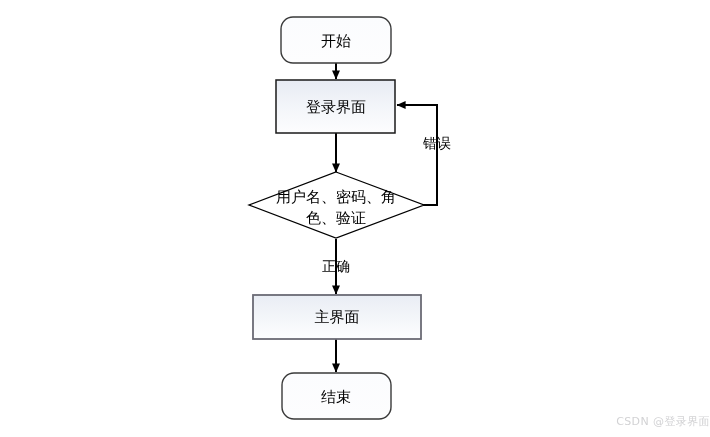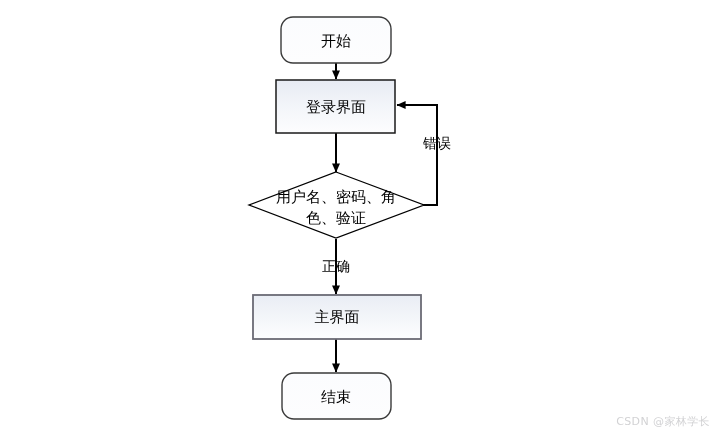--- a/index.html
+++ b/index.html
@@ -122,15 +122,15 @@
     <g>
       <rect x="276" y="373" width="109" height="46" rx="12" ry="12" fill="url(#gradTerm)" stroke="#3a3a3a" stroke-width="1.4"></rect>
       <text class="node-label" x="330" y="397">结束</text>
     </g>
 
     <text class="edge-label" x="431" y="144">错误</text>
 
     <text class="edge-label" x="330" y="267">正确</text>
   </svg>
 
-  <div class="watermark">CSDN @家林学长</div>
+  <div class="watermark">CSDN @登录界面</div>
 
 </div>
 
 </body></html>

